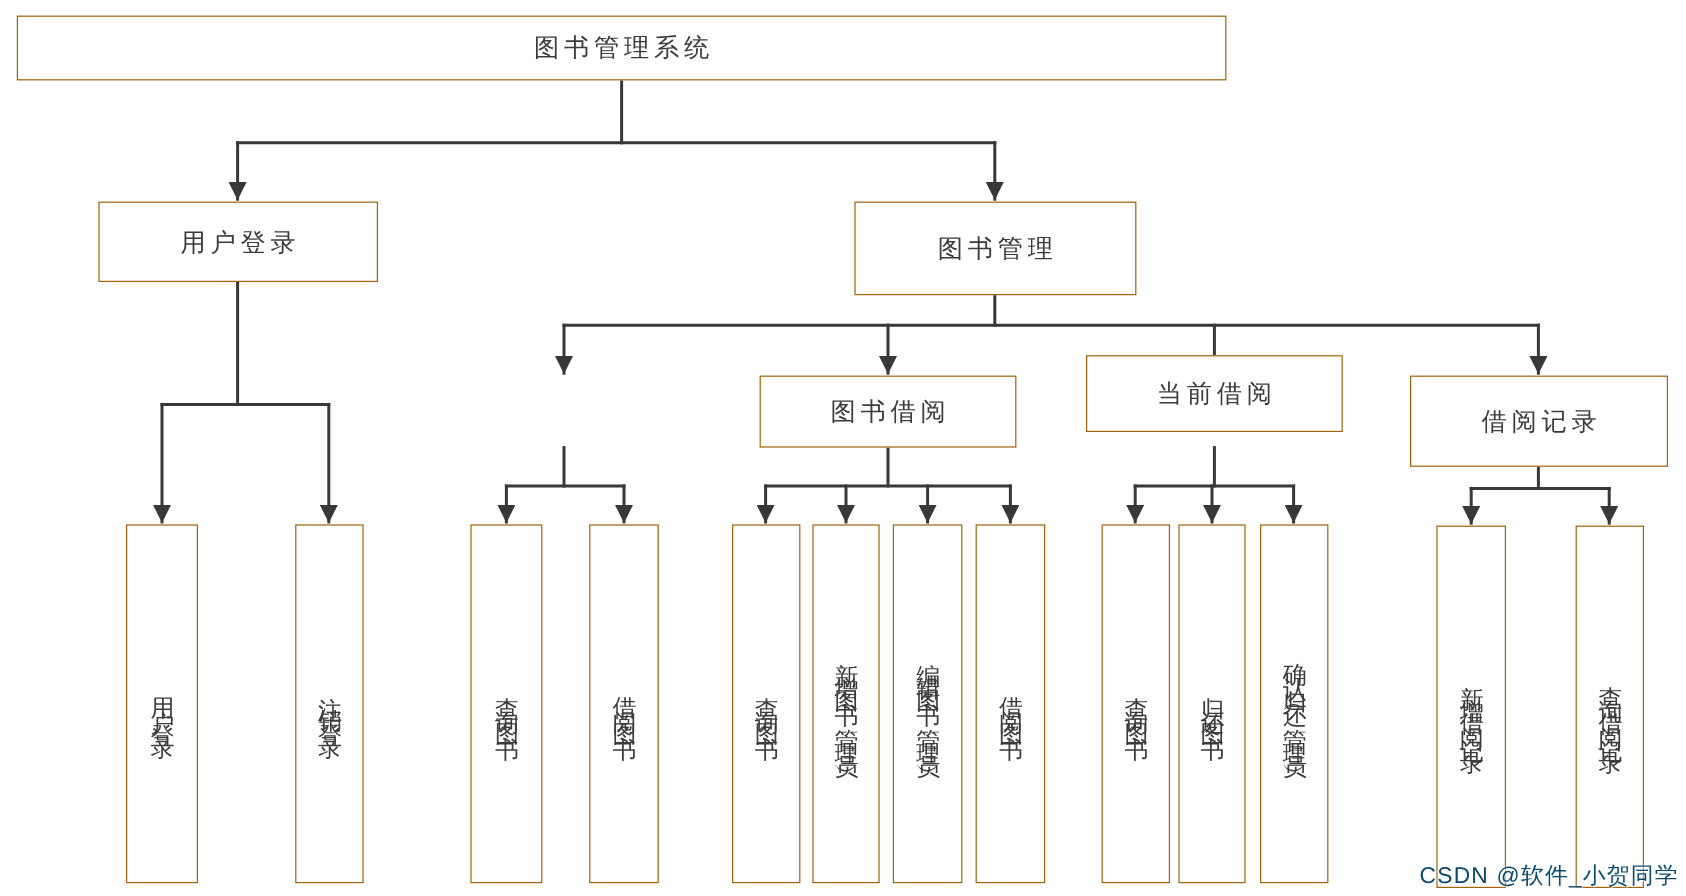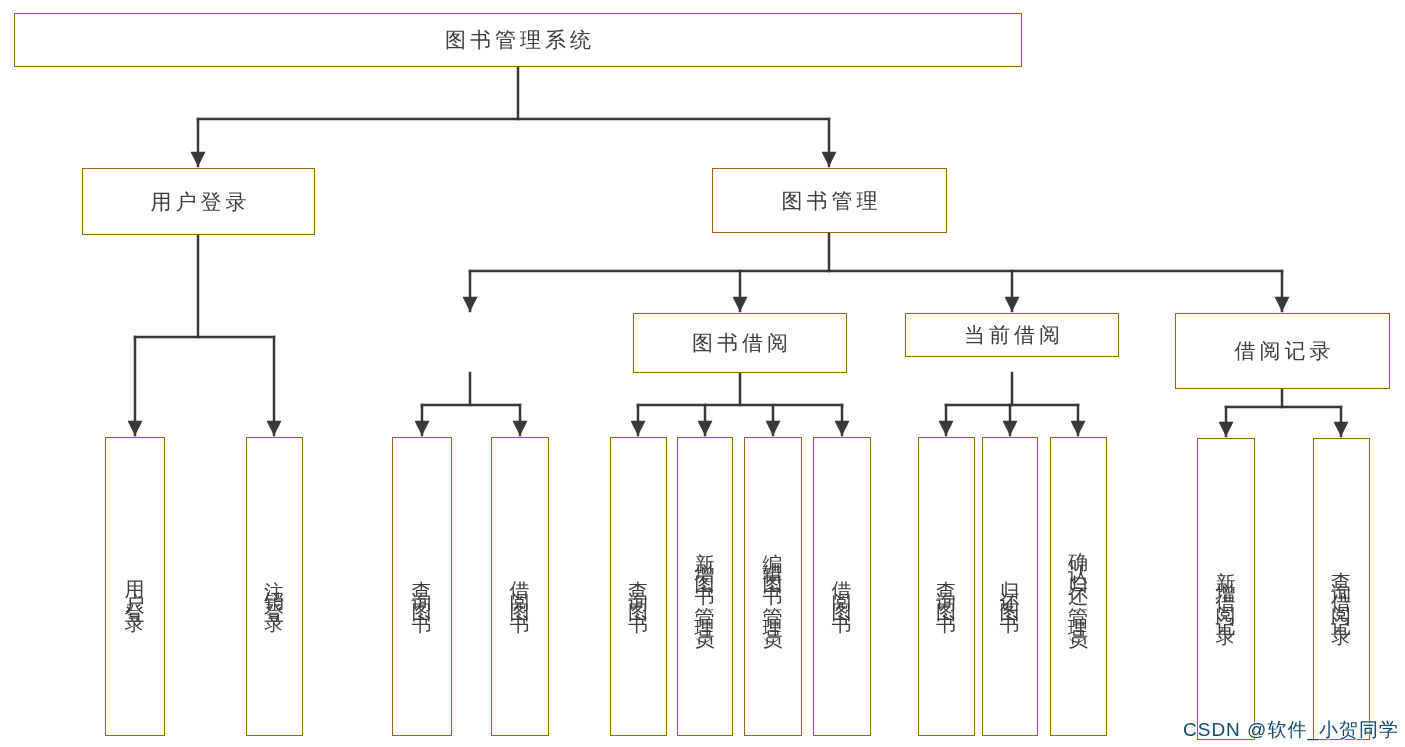--- a/index.html
+++ b/index.html
@@ -114,28 +114,28 @@
     </g>
   </svg>
 
   <div class="node" style="left:14px; top:13px; width:1008px; height:54px;">
     <span class="hlabel">图书管理系统</span>
   </div>
 
   <div class="node" style="left:82px; top:168px; width:233px; height:67px;">
     <span class="hlabel">用户登录</span>
   </div>
-  <div class="node" style="left:712px; top:168px; width:235px; height:65px;">
+  <div class="node" style="left:712px; top:168px; width:235px; height:78px;">
     <span class="hlabel">图书管理</span>
   </div>
 
   <div class="node" style="left:633px; top:313px; width:214px; height:60px;">
     <span class="hlabel">图书借阅</span>
   </div>
-  <div class="node" style="left:905px; top:313px; width:214px; height:44px;">
+  <div class="node" style="left:905px; top:296px; width:214px; height:64px;">
     <span class="hlabel">当前借阅</span>
   </div>
   <div class="node" style="left:1175px; top:313px; width:215px; height:76px;">
     <span class="hlabel">借阅记录</span>
   </div>
 
   <div class="node" style="left:105px; top:437px; width:60px; height:299px;">
     <span class="vlabel">用户登录</span>
   </div>
   <div class="node" style="left:246px; top:437px; width:57px; height:299px;">

